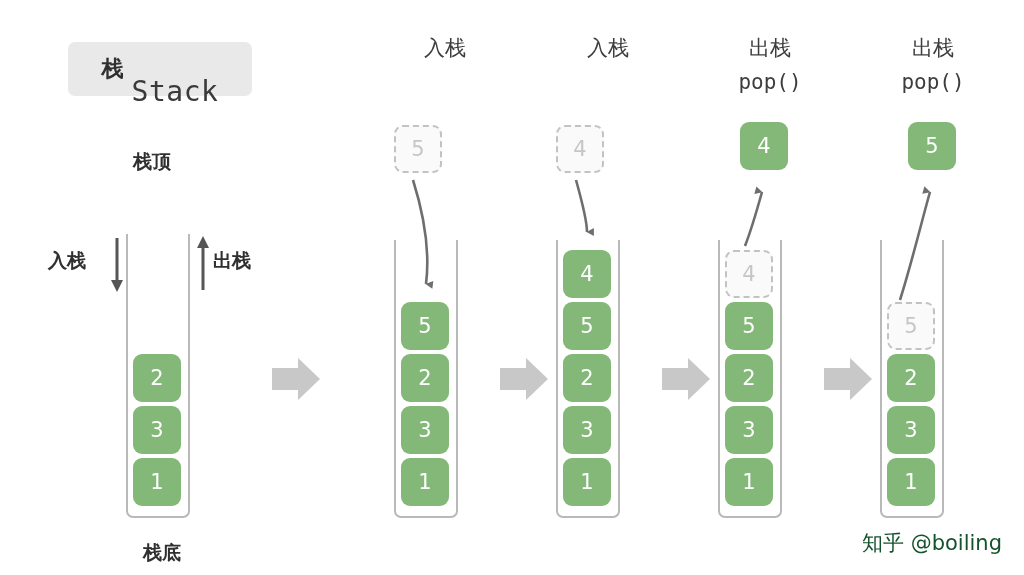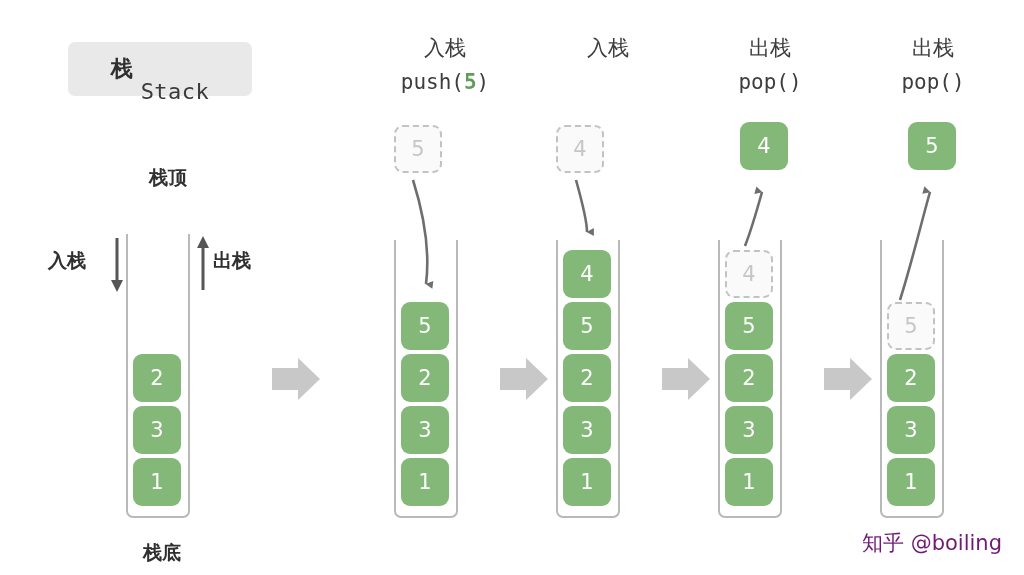--- a/index.html
+++ b/index.html
@@ -31,21 +31,21 @@
     gap: 8px;
   }
   #title-badge .cjk {
     font-family: "DejaVu Sans", sans-serif;
     font-weight: bold;
     font-size: 22px;
     color: #2f2f2f;
   }
   #title-badge .latin {
     font-family: "DejaVu Sans Mono", monospace;
-    font-size: 22px;
+    font-size: 28px;
     color: #3a3a3a;
     letter-spacing: 0.5px;
     margin-top: 44px;
   }
 
   
   .col-header {
     position: absolute;
     width: 150px;
     text-align: center;
@@ -112,21 +112,21 @@
     white-space: nowrap;
   }
 
   
   #watermark {
     position: absolute;
     right: 22px;
     bottom: 18px;
     font-family: "DejaVu Sans", sans-serif;
     font-size: 21px;
-    color: #701a75;
+    color: #14532d;
     white-space: nowrap;
   }
 
   svg.overlay {
     position: absolute;
     left: 0;
     top: 0;
     width: 1024px;
     height: 575px;
     pointer-events: none;
@@ -135,38 +135,37 @@
 </head>
 <body>
 
 <div id="title-badge">
   <span class="cjk">栈</span>
   <span class="latin">Stack</span>
 </div>
 
 <div class="col-header" style="left:370px; top:34px;">
   <span class="op">入栈</span>
-  <span class="code"><span>push(</span><span class="num">5</span><span>)</span></span>
 </div>
 
 <div class="col-header" style="left:533px; top:34px;">
   <span class="op">入栈</span>
 </div>
 
 <div class="col-header" style="left:695px; top:34px;">
   <span class="op">出栈</span>
   <span class="code"><span>pop(</span><span class="num"></span><span>)</span></span>
 </div>
 
 <div class="col-header" style="left:858px; top:34px;">
   <span class="op">出栈</span>
   <span class="code"><span>pop(</span><span class="num"></span><span>)</span></span>
 </div>
 
-<div class="side-label" style="left:133px; top:165px;margin-left:16px;">栈顶</div>
+<div class="side-label" style="left:133px; top:149px;">栈顶</div>
 <div class="side-label" style="left:143px; top:540px;">栈底</div>
 <div class="side-label" style="left:48px; top:248px;">入栈</div>
 <div class="side-label" style="left:213px; top:248px;">出栈</div>
 
 <div class="tube" style="left:126px; top:234px; height:284px;"></div>
 <div class="block solid" style="left:133px; top:354px;">2</div>
 <div class="block solid" style="left:133px; top:406px;">3</div>
 <div class="block solid" style="left:133px; top:458px;">1</div>
 
 <div class="block ghost" style="left:394px; top:125px;">5</div>

